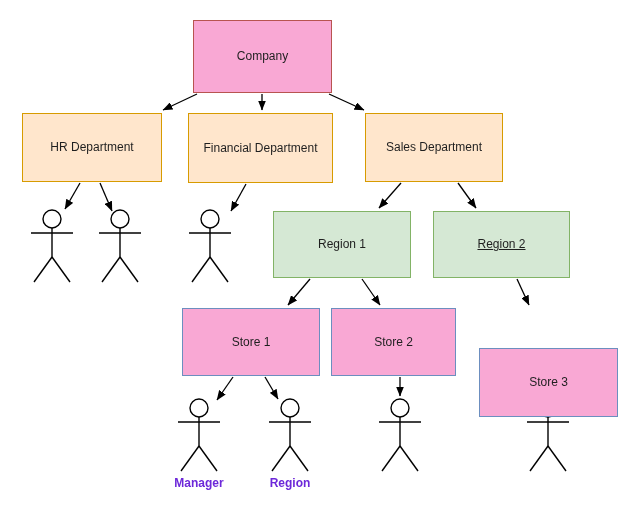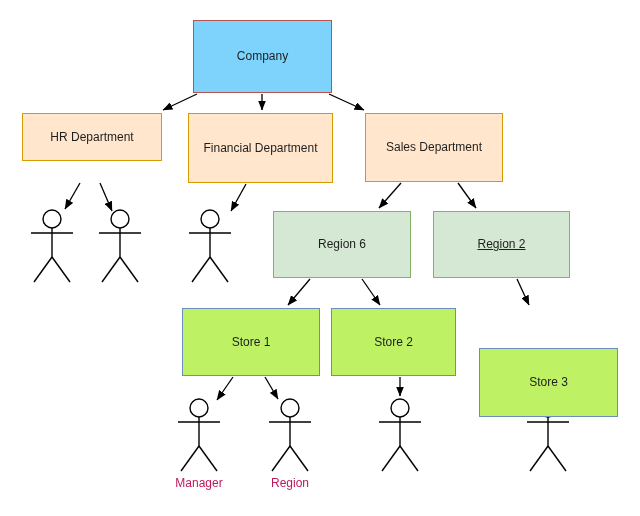--- a/index.html
+++ b/index.html
@@ -26,42 +26,43 @@
     border: 1px solid #000;
     display: flex;
     align-items: center;
     justify-content: center;
     text-align: center;
     font-size: 12px;
     color: #1f1f1f;
     padding: 2px;
     line-height: 1.2;
   }
-  .node--red    { background: #7dd3fc; border-color: #b85450; }
+  .node--red    { background: #f9a8d4; border-color: #b85450; }
   .node--orange { background: #ffe6cc; border-color: #d79b00; }
   .node--green  { background: #d5e8d4; border-color: #82b366; }
-  .node--blue   { background: #bef264; border-color: #6c8ebf; }
+  .node--blue   { background: #f9a8d4; border-color: #6c8ebf; }
 
   .node-company   { left:193px; top:20px;  width:139px; height:73px; }
-  .node-hr        { left:22px;  top:113px; width:140px; height:48px; }
+  .node-hr        { left:22px;  top:113px; width:140px; height:69px; }
   .node-financial { left:188px; top:113px; width:145px; height:70px; }
   .node-sales     { left:365px; top:113px; width:138px; height:69px; }
   .node-region1   { left:273px; top:211px; width:138px; height:67px; }
   .node-region2   { left:433px; top:211px; width:137px; height:67px;text-decoration:underline; }
   .node-store1    { left:182px; top:308px; width:138px; height:68px; }
   .node-store2    { left:331px; top:308px; width:125px; height:68px; }
   .node-store3    { left:479px; top:308px; width:139px; height:69px;margin-top:40px; }
 
   .actor-label {
     position: absolute;
     font-size: 12px;
-    color: #be185d;
+    color: #6d28d9;
     text-align: left;
     transform: translateX(-50%);
     white-space: nowrap;
+    font-weight: bold;
   }
   .label-manager { left: 199px; top: 476px; }
   .label-cashier { left: 290px; top: 476px; }
 
   .edge {
     stroke: #000000;
     stroke-width: 1.3;
     fill: none;
   }
   .actor {
@@ -120,21 +121,21 @@
   <div class="node node--orange node-hr">
     <span>HR Department</span>
   </div>
   <div class="node node--orange node-sales">
     <span>Sales Department</span>
   </div>
   <div class="node node--orange node-financial">
     <span>Financial Department</span>
   </div>
   <div class="node node--green node-region1">
-    <span>Region 6</span>
+    <span>Region 1</span>
   </div>
   <div class="node node--green node-region2">
     <span>Region 2</span>
   </div>
   <div class="node node--blue node-store1">
     <span>Store 1</span>
   </div>
   <div class="node node--blue node-store2">
     <span>Store 2</span>
   </div>

